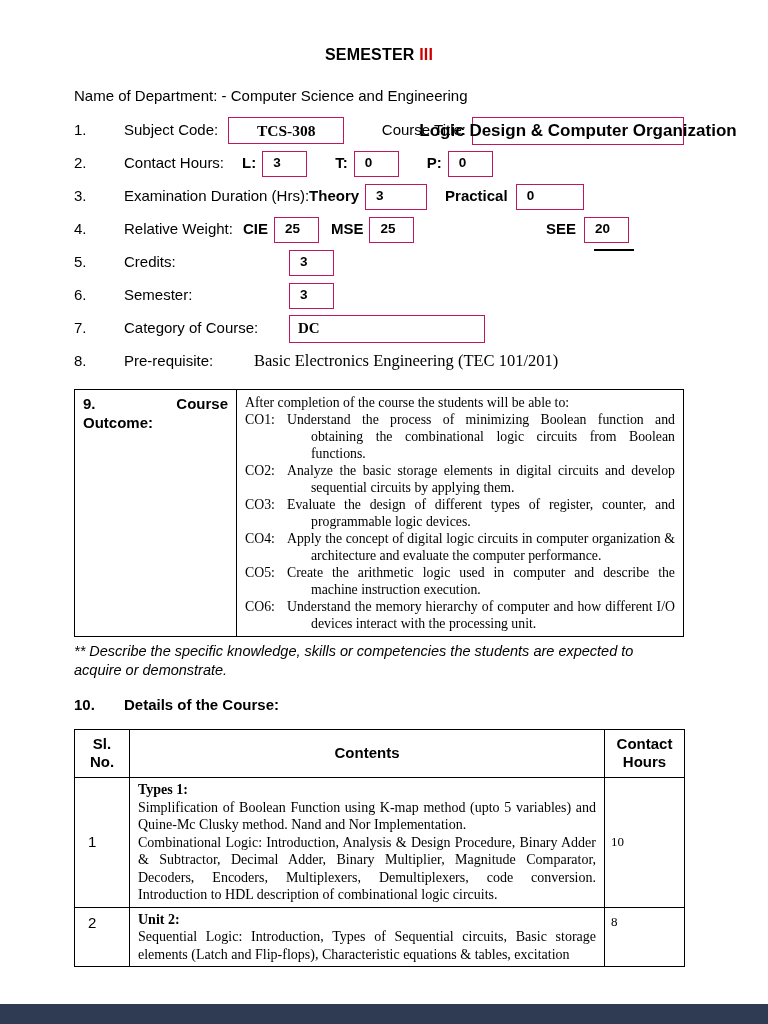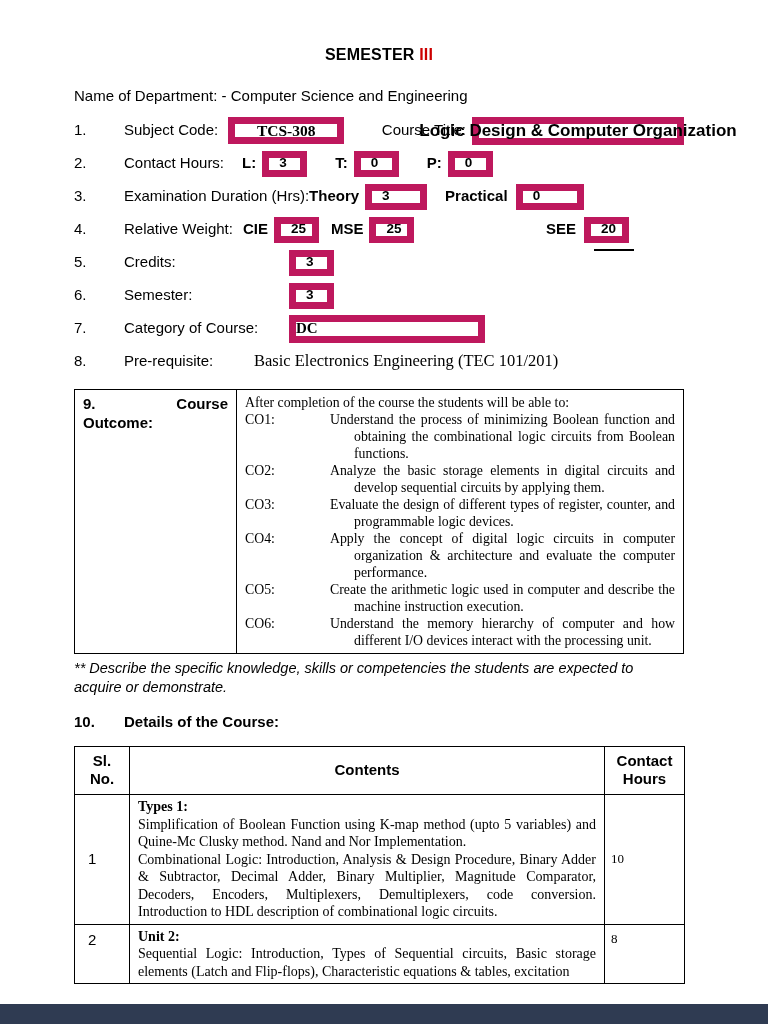--- a/index.html
+++ b/index.html
@@ -9,46 +9,46 @@
 
   .doc-title{margin-top:45px;text-align:center;font-weight:bold;font-size:16px;letter-spacing:.2px;}
   .doc-title .accent{color:#cc0000;}
   .dept{margin-top:22px;}
 
   .form{margin-top:10px;}
   .frow{display:flex;align-items:center;height:30px;margin-bottom:3px;}
   .num{flex:0 0 50px;}
   .blbl{font-weight:bold;}
   .spacer{flex:1;}
-  .box{border:7px solid #be185d;display:flex;align-items:center;background:#fff;box-sizing:border-box;}
+  .box{border:1px solid #be185d;display:flex;align-items:center;background:#fff;box-sizing:border-box;}
   .vbox{width:45px;height:26px;padding-left:10px;font-weight:bold;font-size:13.5px;}
   .w62{width:62px;} .w68{width:68px;}
   .code-box{width:116px;height:27px;justify-content:center;margin-left:10px;
             font-family:"Liberation Serif",serif;font-weight:bold;font-size:15.5px;}
   .title-box{width:212px;height:28px;justify-content:center;margin-left:6px;
              font-weight:bold;font-size:17px;white-space:nowrap;}
-  .dc-box{width:196px;height:28px;font-family:"Liberation Serif",serif;
+  .dc-box{width:196px;height:28px;padding-left:8px;font-family:"Liberation Serif",serif;
           font-weight:bold;font-size:15px;}
   .lblw{flex:0 0 165px;}
   .lbl8{flex:0 0 130px;}
   .prereq{font-family:"Liberation Serif",serif;font-size:16.5px;}
   .see-group{margin-left:auto;margin-right:55px;display:flex;align-items:center;}
   .see-wrap{position:relative;margin-left:8px;display:flex;}
   .see-underline{position:absolute;left:10px;top:calc(100% + 6px);width:40px;height:2px;background:#000;}
   .ml6{margin-left:6px;} .ml8{margin-left:8px;} .ml10{margin-left:10px;}
   .ml12{margin-left:12px;} .ml18{margin-left:18px;} .ml20{text-align:right;} .ml28{margin-left:28px;}
 
   .outcome-table{border-collapse:collapse;margin-top:12px;width:610px;table-layout:fixed;}
   .outcome-table td{border:1px solid #000;vertical-align:top;}
   .oc-left{width:145px;padding:5px 8px;font-weight:bold;font-size:15px;}
   .oc-line1{display:flex;justify-content:space-between;}
   .oc-right{padding:4px 8px;font-family:"Liberation Serif",serif;font-size:13.8px;line-height:17px;}
   .co{display:flex;}
   .co-label{flex:0 0 42px;}
-  .co-body{flex:1;display:block;text-align:justify;padding-left:24px;text-indent:-24px;margin-left:43px;}
+  .co-body{flex:1;display:block;text-align:justify;padding-left:24px;text-indent:-24px;}
 
   .footnote{margin-top:5px;font-style:italic;font-size:14.5px;line-height:19px;}
 
   .details-heading{margin-top:16px;margin-bottom:14px;display:flex;font-weight:bold;font-size:15px;}
 
   .course-table{border-collapse:collapse;width:610px;table-layout:fixed;}
   .course-table th,.course-table td{border:1px solid #000;box-sizing:border-box;}
   .course-table th{font-size:15px;font-weight:bold;text-align:center;vertical-align:top;padding:5px 6px;}
   th.h-contents{text-align:center;vertical-align:middle;}
   .c-no{width:55px;} .c-contents{width:475px;} .c-hours{width:80px;}

